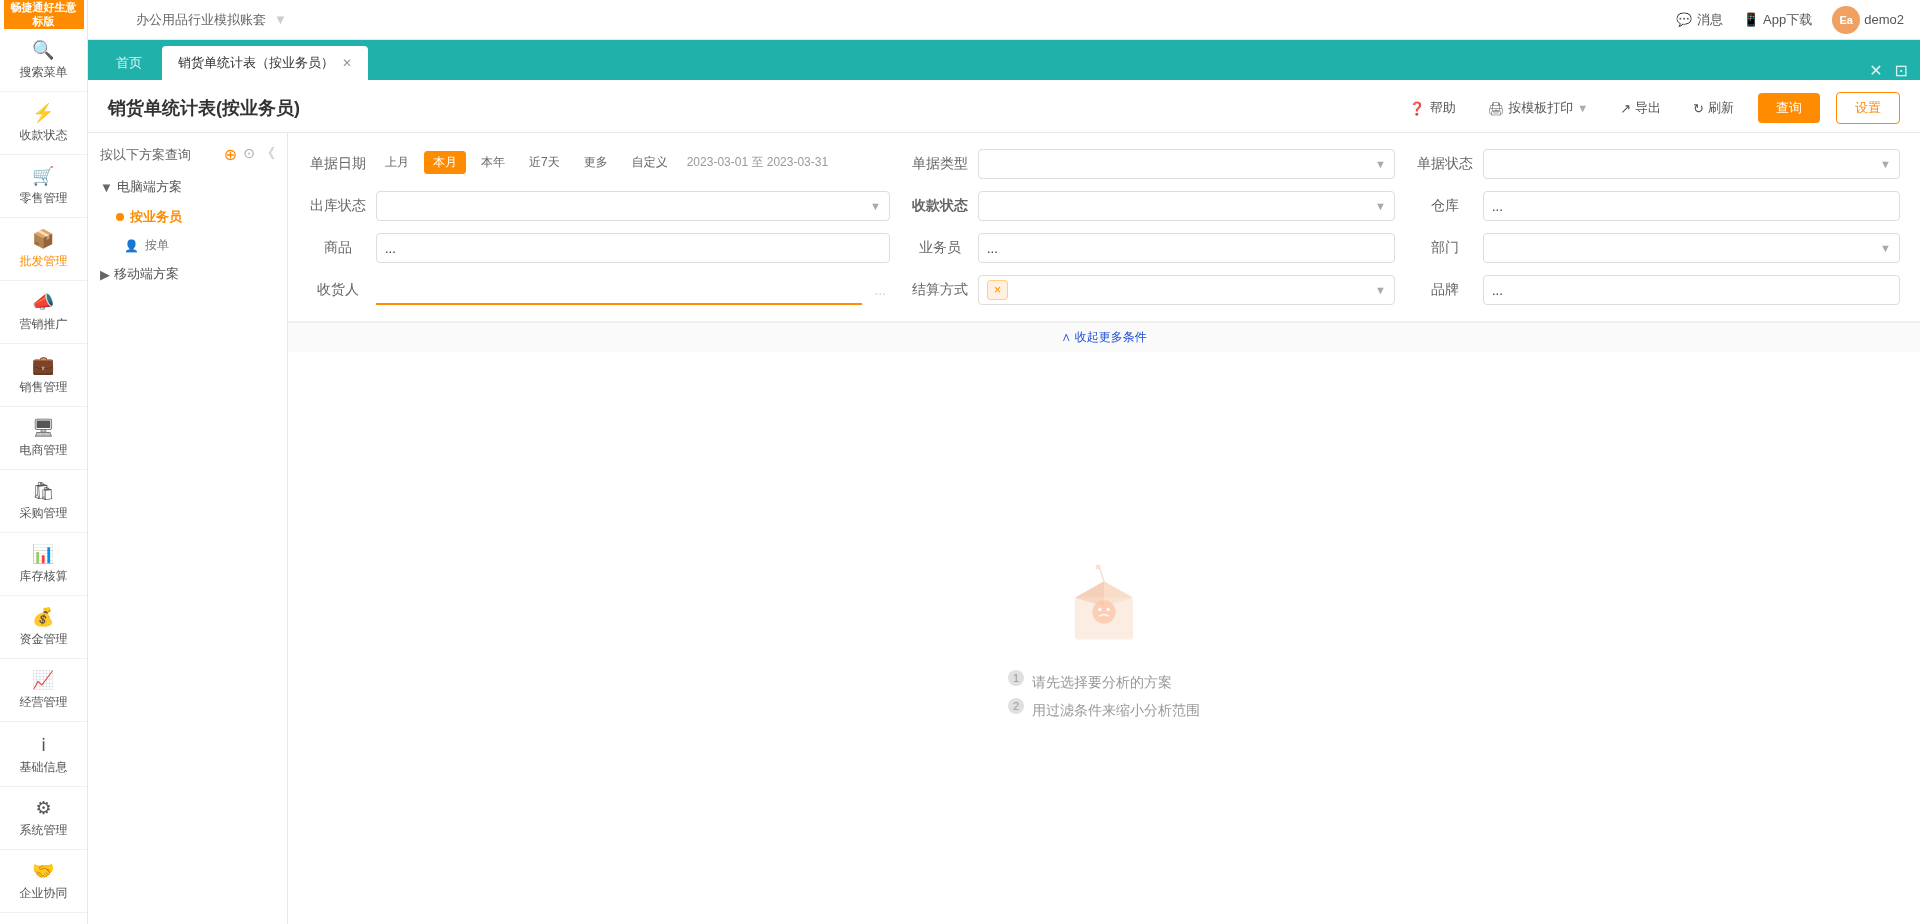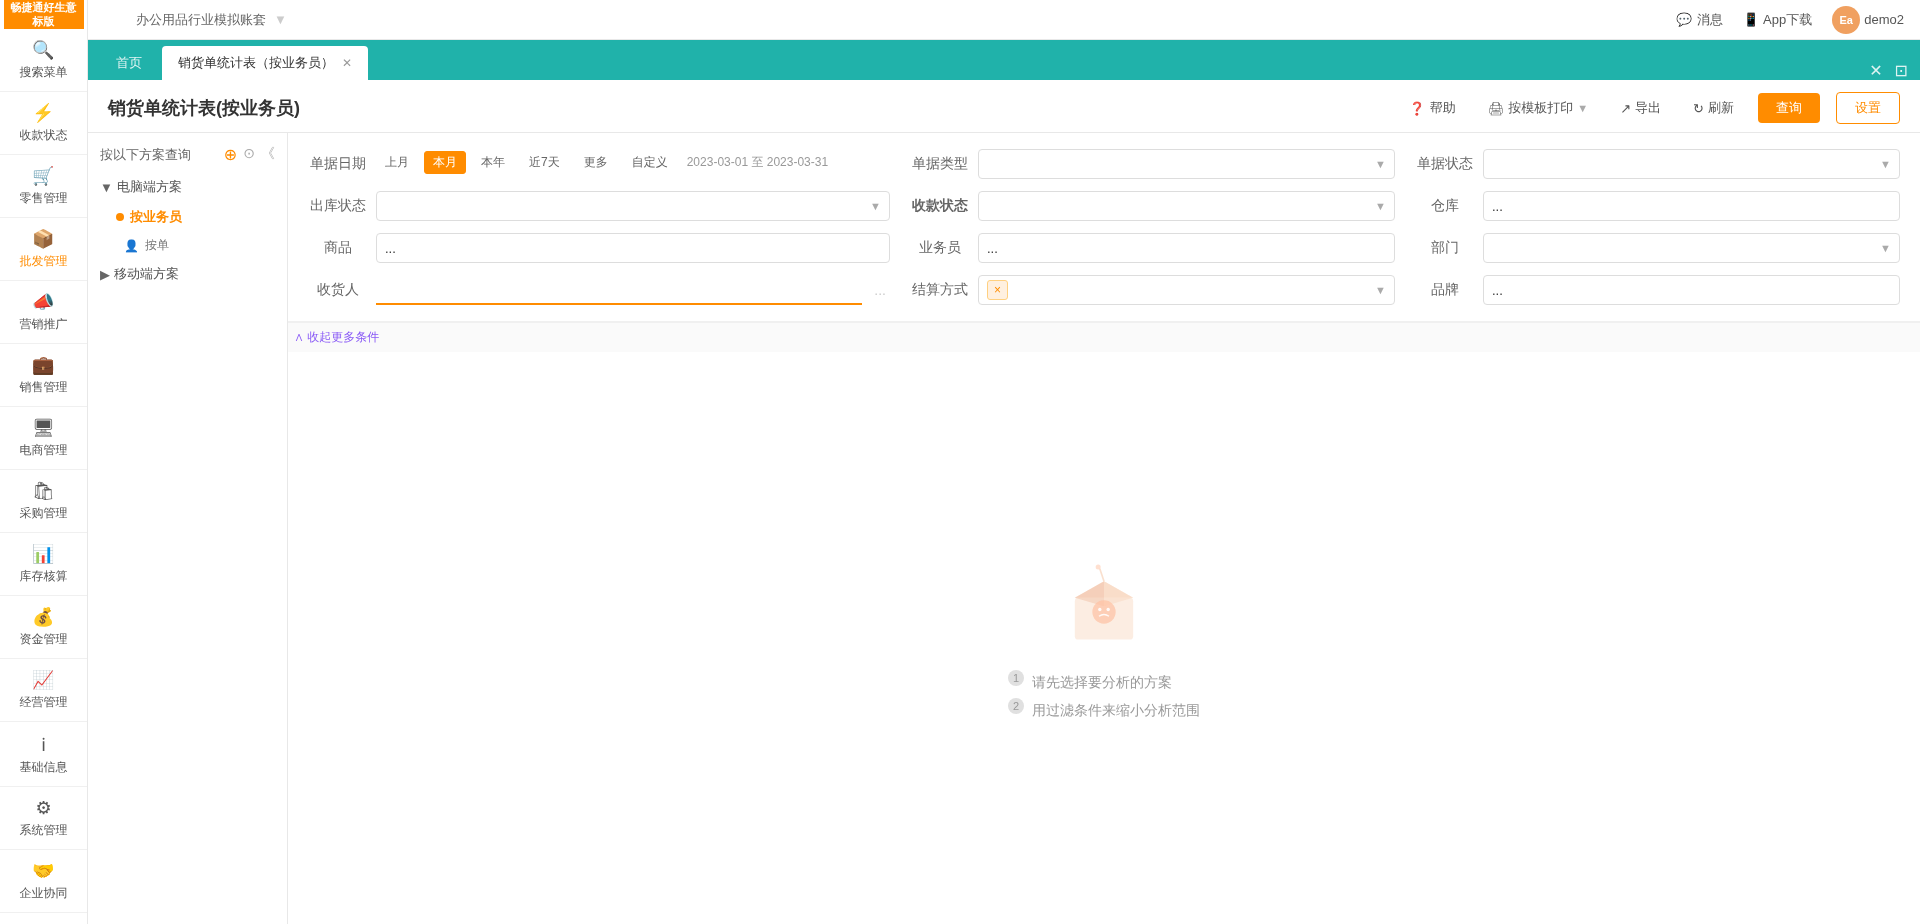--- a/index.html
+++ b/index.html
@@ -373,23 +373,23 @@
       align-items: center;
       gap: 4px;
       background: #fff0e0;
       border: 1px solid #ffd080;
       border-radius: 3px;
       padding: 2px 6px;
       font-size: 12px;
       color: #ff8c00;
     }
     .collapse-bar {
-      text-align: left;
+      text-align: center;
       padding: 6px;
-      color: #8b5cf6;
+      color: #1d4ed8;
       font-size: 12px;
       cursor: pointer;
       border-top: 1px solid #f0f0f0;
       background: #fafafa;
     }
 
     
     .empty-state {
       flex: 1;
       display: flex;

